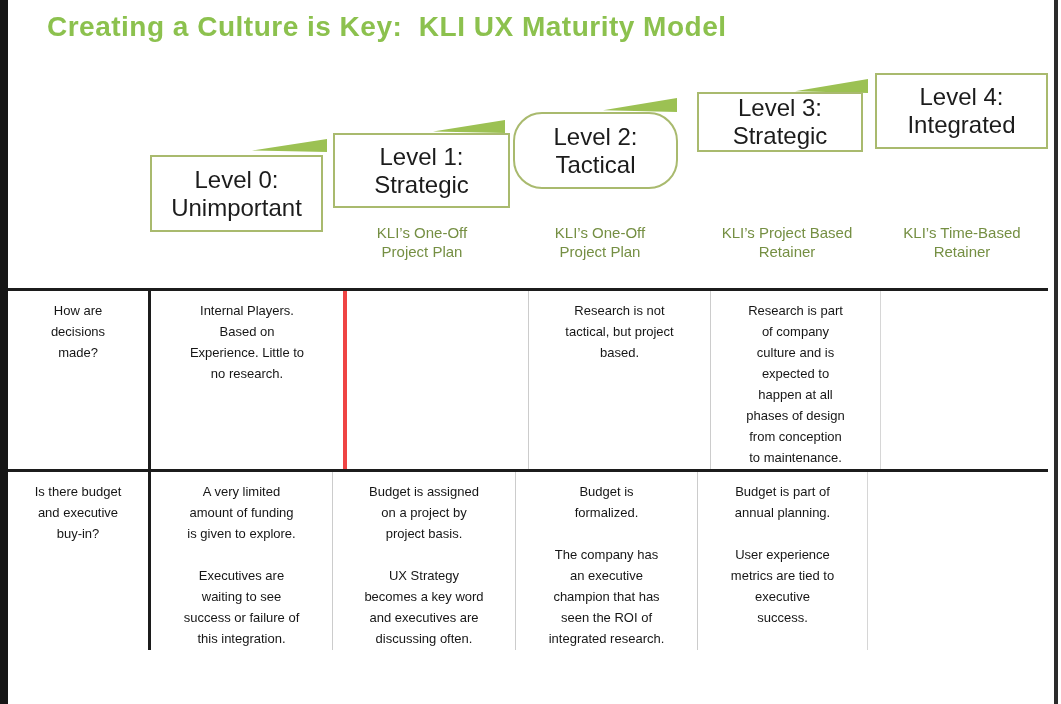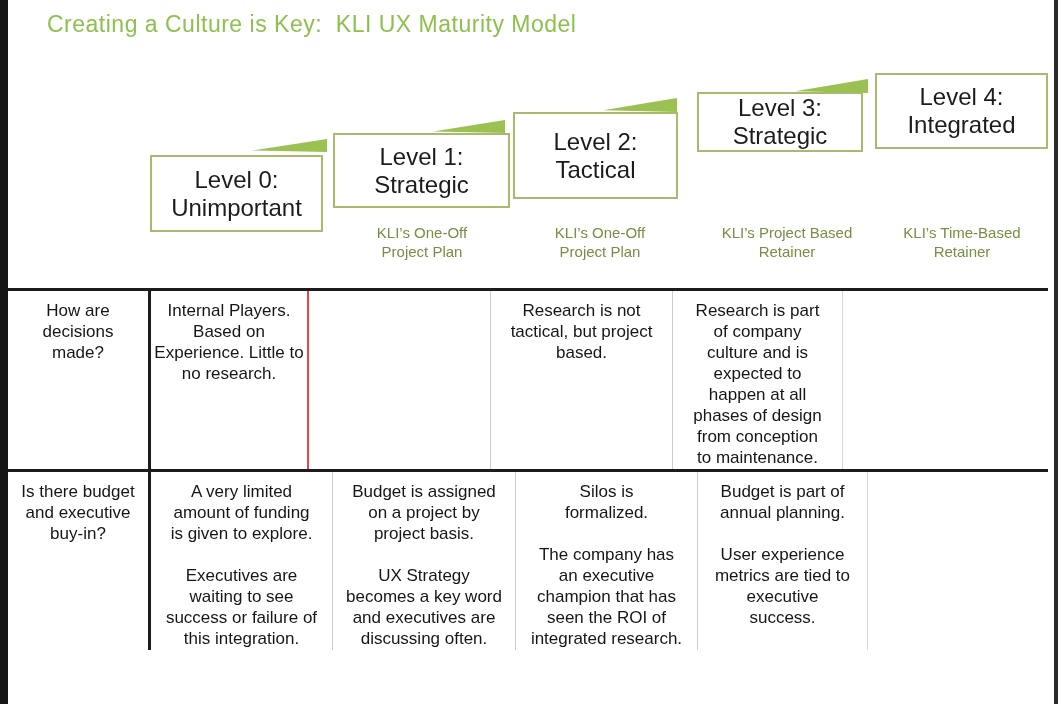--- a/index.html
+++ b/index.html
@@ -15,21 +15,21 @@
   .left-bar {
     position: absolute; left: 0; top: 0; width: 8px; height: 704px;
     background: #161616;
   }
   .right-line {
     position: absolute; left: 1054px; top: 0; width: 4px; height: 704px;
     background: #2b2b2b;
   }
   .title {
     position: absolute; left: 47px; top: 11px;
-    font-size: 23px; font-weight: normal; margin: 0;
+    font-size: 28px; font-weight: bold; margin: 0;
     color: #8cc14e;
     white-space: pre;
     letter-spacing: 0.5px;
   }
   .wedge {
     position: absolute;
     background: #9cc153;
     clip-path: polygon(0 88%, 100% 0%, 100% 100%);
   }
   .level-box {
@@ -60,26 +60,26 @@
   .trow {
     display: flex;
     height: 181px;
     box-sizing: border-box;
     border-top: 3px solid #1c1c1c;
   }
   .cell {
     box-sizing: border-box;
     padding: 9px 3px 0 3px;
     text-align: center;
-    font-size: 17px; line-height: 21px;
+    font-size: 13px; line-height: 21px;
     white-space: pre-line;
     color: #161616;
   }
   .qcell { width: 143px; border-right: 3px solid #1c1c1c; }
-  .c2 { width: 158px; border-right: 2px solid #ef4444; }
+  .c2 { width: 196px; border-right: 4px solid #ef4444; }
   .c3 { width: 182px; border-right: 1px solid #cccccc; }
   .c4 { width: 183px; border-right: 1px solid #cccccc; }
   .c5 { width: 182px; border-right: 1px solid #cccccc; }
   .c6 { width: 170px; border-right: 1px solid #d6d6d6; text-align: center; }
 </style>
 </head>
 <body>
 
 <div class="slide">
 
@@ -94,21 +94,21 @@
   <div class="wedge" style="left:795px; top:79px; width:73px; height:14px;"></div>
 
   <div class="level-box" style="left:150px; top:155px; width:173px; height:77px;">
     <span>Level 0:
 Unimportant</span>
   </div>
   <div class="level-box" style="left:333px; top:133px; width:177px; height:75px;">
     <span>Level 1:
 Strategic</span>
   </div>
-  <div class="level-box" style="left:513px; top:112px; width:165px; height:87px;">
+  <div class="level-box" style="left:513px; top:112px; width:165px; height:77px;border-radius:29px;">
     <span>Level 2:
 Tactical</span>
   </div>
   <div class="level-box" style="left:697px; top:92px; width:166px; height:60px;">
     <span>Level 3:
 Strategic</span>
   </div>
   <div class="level-box" style="left:875px; top:73px; width:173px; height:76px;">
     <span>Level 4:
 Integrated</span>
@@ -158,21 +158,21 @@
 success or failure of
 this integration.</div>
       <div class="cell c4">Budget is assigned
 on a  project by
 project basis.
 
 UX Strategy
 becomes a key word
 and executives are
 discussing often.</div>
-      <div class="cell c5">Silos is
+      <div class="cell c5">Budget is
 formalized.
 
 The company has
 an executive
 champion that has
 seen the ROI of
 integrated research.</div>
       <div class="cell c6">Budget is part of
 annual planning.
 

